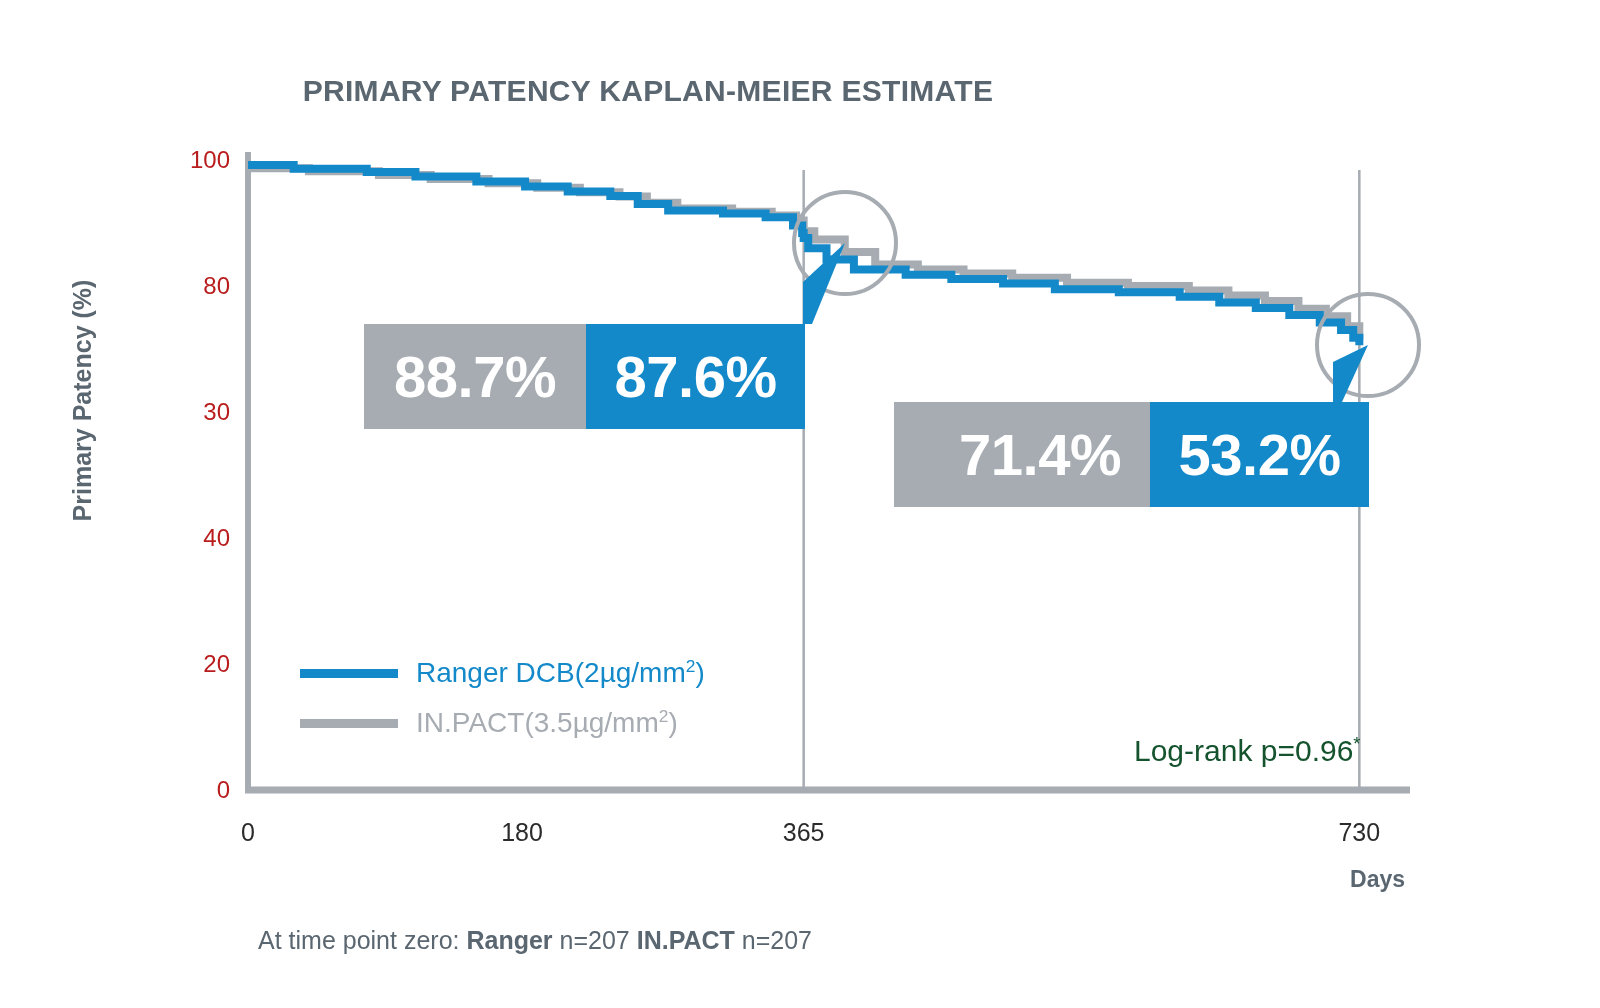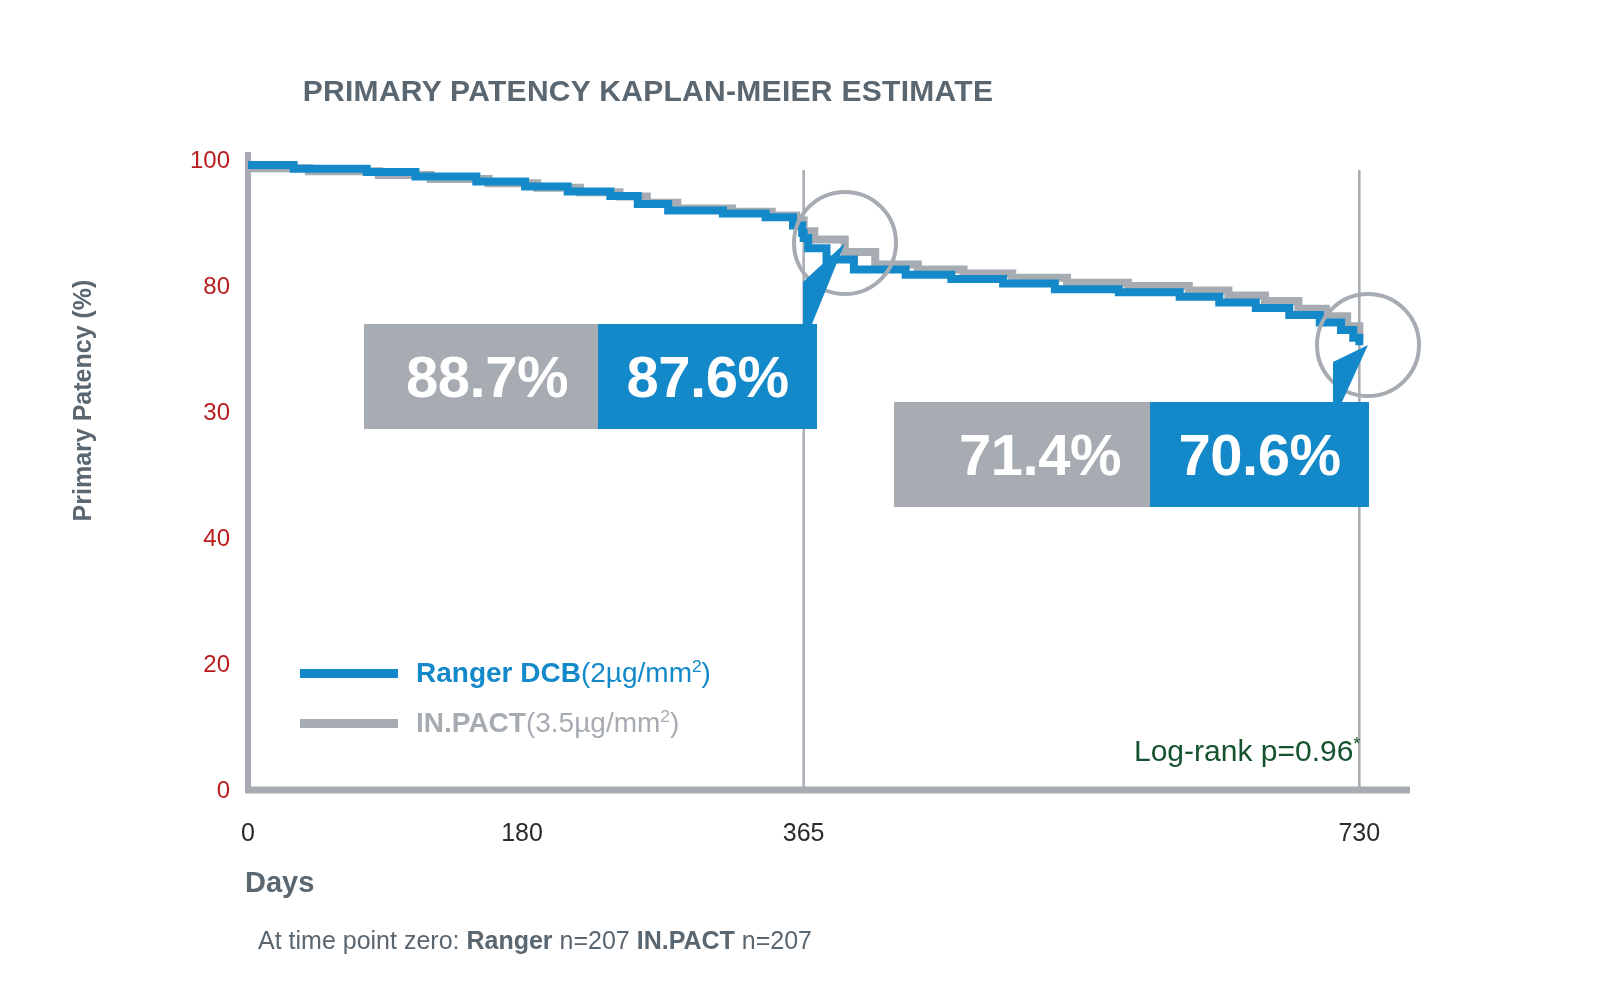--- a/index.html
+++ b/index.html
@@ -46,22 +46,22 @@
     font-size: 25px;
     font-weight: bold;
     color: #5a6670;
     white-space: nowrap;
   }
   #x-axis-title {
     position: absolute;
     left: 245px;
     top: 866px;
     width: 1160px;
-    text-align: left;
-    font-size: 29px;
+    text-align: right;
+    font-size: 23px;
     font-weight: bold;
     color: #5a6670;
   }
 
   .y-tick-label {
     position: absolute;
     width: 70px;
     text-align: right;
     font-size: 24px;
     color: #b91c1c;
@@ -98,21 +98,21 @@
     height: 9px;
     margin-right: 18px;
     flex: none;
   }
   .legend-swatch.blue { background: #1389ca; }
   .legend-swatch.gray { background: #a6acb2; }
   .legend-text {
     font-size: 28px;
     white-space: nowrap;
   }
-  .legend-text .nm { font-weight: bold; }
+  .legend-text .nm { font-weight: normal; }
   .legend-text.blue { color: #1389ca; }
   .legend-text.gray { color: #a6acb2; }
   .legend-text sup { font-size: 0.62em; }
 
   
   .callout-group {
     position: absolute;
     display: flex;
     align-items: stretch;
   }
@@ -122,21 +122,21 @@
     justify-content: center;
     color: #ffffff;
     font-weight: bold;
     font-size: 58px;
     letter-spacing: -0.5px;
   }
   .callout-box.gray { background: #a6acb2; }
   .callout-box.blue { background: #1389ca; }
 
   #callout-1 { left: 364px; top: 324px; }
-  #callout-1 .callout-box.gray { width: 222px; height: 105px; padding-left: 12px; }
+  #callout-1 .callout-box.gray { width: 222px; height: 105px; }
   #callout-1 .callout-box.blue { width: 219px; height: 105px; }
 
   #callout-2 { left: 894px; top: 402px; }
   #callout-2 .callout-box.gray { width: 220px; height: 105px; padding-left: 36px; }
   #callout-2 .callout-box.blue { width: 219px; height: 105px; }
 
   
   #p-value {
     position: absolute;
     left: 1134px;
@@ -204,21 +204,21 @@
       </g>
   </svg>
 
   <div id="callout-1" class="callout-group">
     <div class="callout-box gray">88.7%</div>
     <div class="callout-box blue">87.6%</div>
   </div>
 
   <div id="callout-2" class="callout-group">
     <div class="callout-box gray">71.4%</div>
-    <div class="callout-box blue">70.6%</div>
+    <div class="callout-box blue">53.2%</div>
   </div>
 
   <div id="legend">
     <div class="legend-row">
       <span class="legend-swatch blue"></span>
       <span class="legend-text blue">
         <span class="nm">Ranger DCB</span><span>(2µg/mm</span><sup>2</sup><span>)</span>
       </span>
     </div>
     <div class="legend-row">

